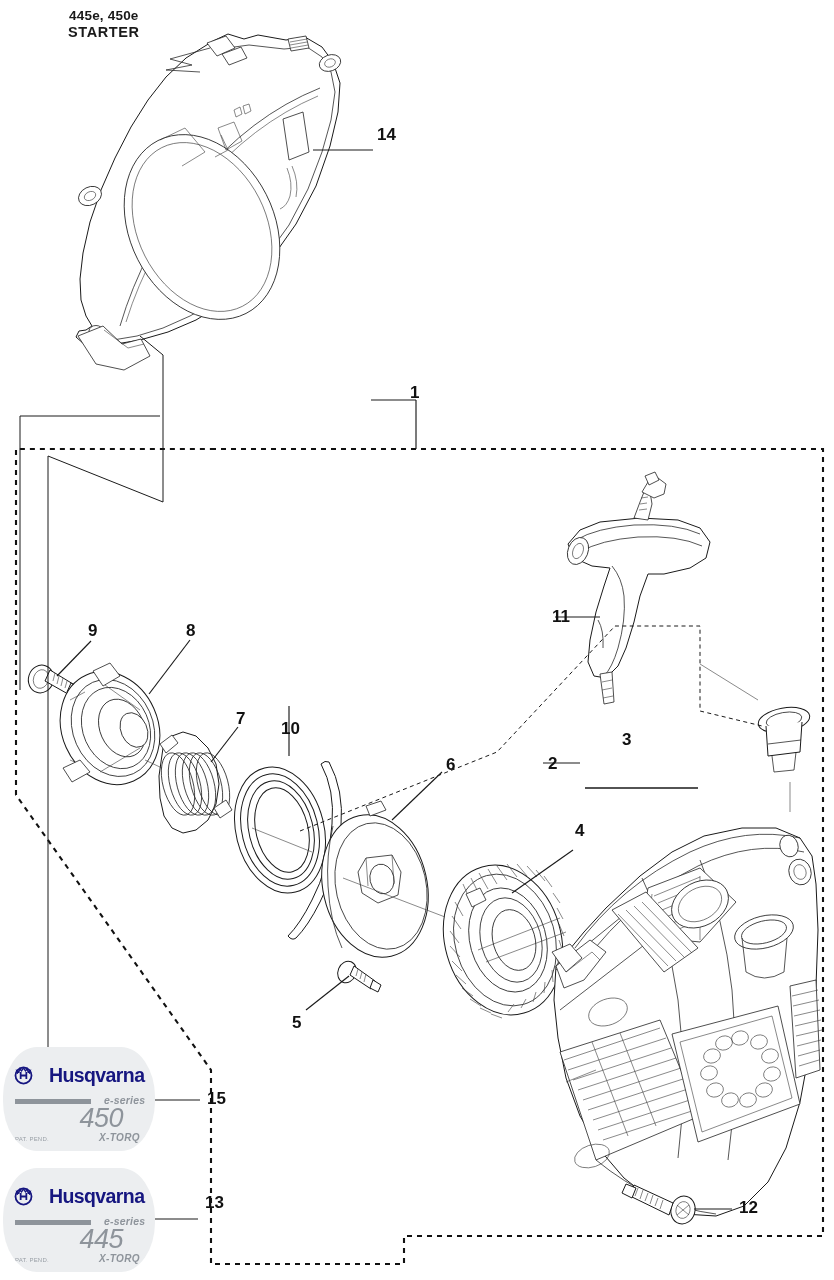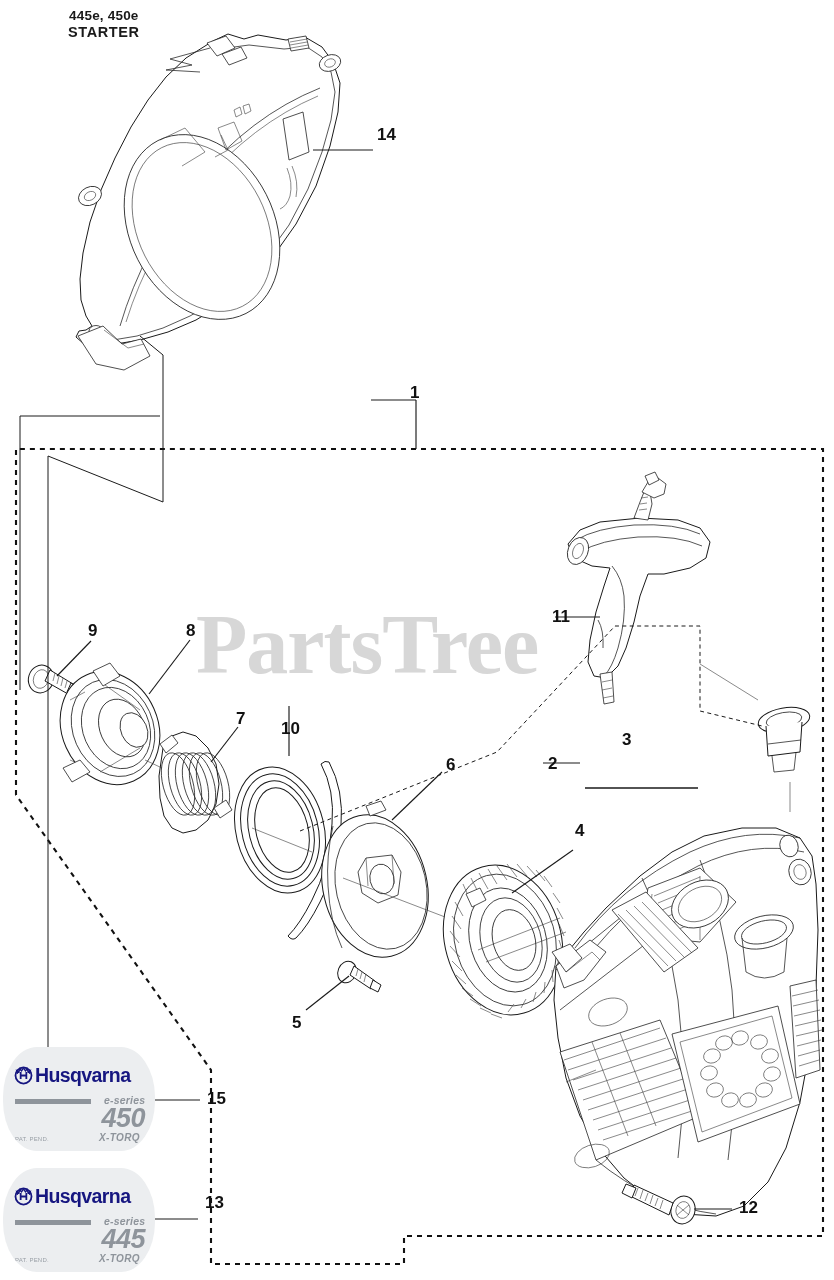--- a/index.html
+++ b/index.html
@@ -90,21 +90,21 @@
     background: #eceef0;
     border-radius: 34px / 50px;
     overflow: hidden;
   }
   .decal-brandrow {
     position: absolute;
     left: 11px;
     top: 19px;
     display: flex;
     align-items: center;
-    gap: 2px;
+    gap: 16px;
   }
   .decal-logo { width: 19px; height: 19px; display: block; }
   .decal-brand {
     font-family: "Liberation Sans", sans-serif;
     font-weight: bold;
     font-size: 19.5px;
     color: #161680;
     letter-spacing: -0.6px;
     line-height: 1;
   }
@@ -122,25 +122,25 @@
     top: 47px;
     font-family: "Liberation Sans", sans-serif;
     font-style: italic;
     font-weight: bold;
     font-size: 10.5px;
     color: #8e949b;
     letter-spacing: 0.2px;
   }
   .decal-number {
     position: absolute;
-    right: 10px;
+    right: 32px;
     top: 58px;
     font-family: "Liberation Sans", sans-serif;
     font-style: italic;
-    font-weight: bold;
+    font-weight: normal;
     font-size: 27px;
     color: #8e949b;
     letter-spacing: -0.5px;
     line-height: 1;
   }
   .decal-patent {
     position: absolute;
     left: 12px;
     bottom: 9px;
     font-family: "Liberation Sans", sans-serif;
@@ -163,21 +163,20 @@
 </head>
 <body>
 
 <div id="page">
 
   <div class="title-block">
     <div class="title-model">445e, 450e</div>
     <div class="title-section">STARTER</div>
   </div>
 
-  <div class="watermark">PartsTree</div>
 
   <svg class="draw" viewBox="0 0 834 1280">
 
     <g>
       <path class="fillw" d="M213 41 L228 34 L244 39 L258 35 L286 40 L305 37 L322 47 L333 62
             L340 83 L338 112 L330 146 L316 186 L296 224 L272 258 L248 283 L222 304 L196 320
             L168 332 L140 340 L116 344 L96 346 L84 344 L76 337 L79 331 L86 330 L92 326
             L86 316 L81 300 L80 279 L83 253 L90 222 L101 190 L115 158 L131 127 L148 100
             L166 77 L186 58 Z"></path>
       <path class="ln-thin" d="M227 48 L249 45 L284 49 L307 47 L322 57 L331 72 L335 92

